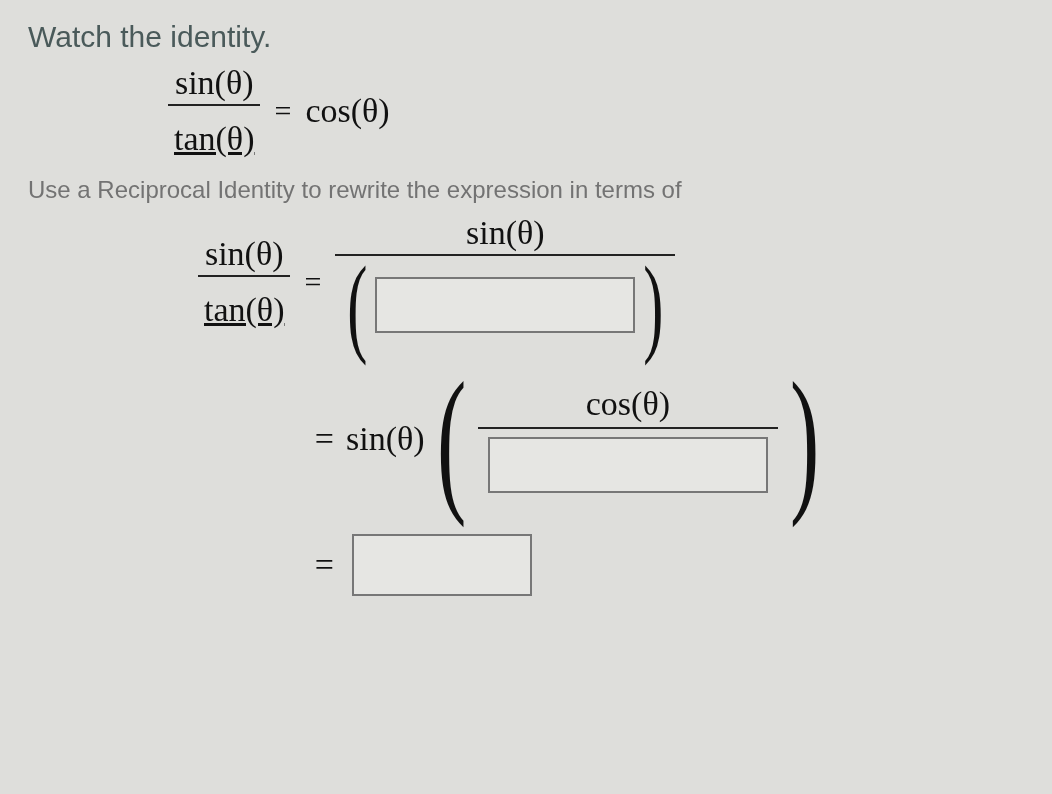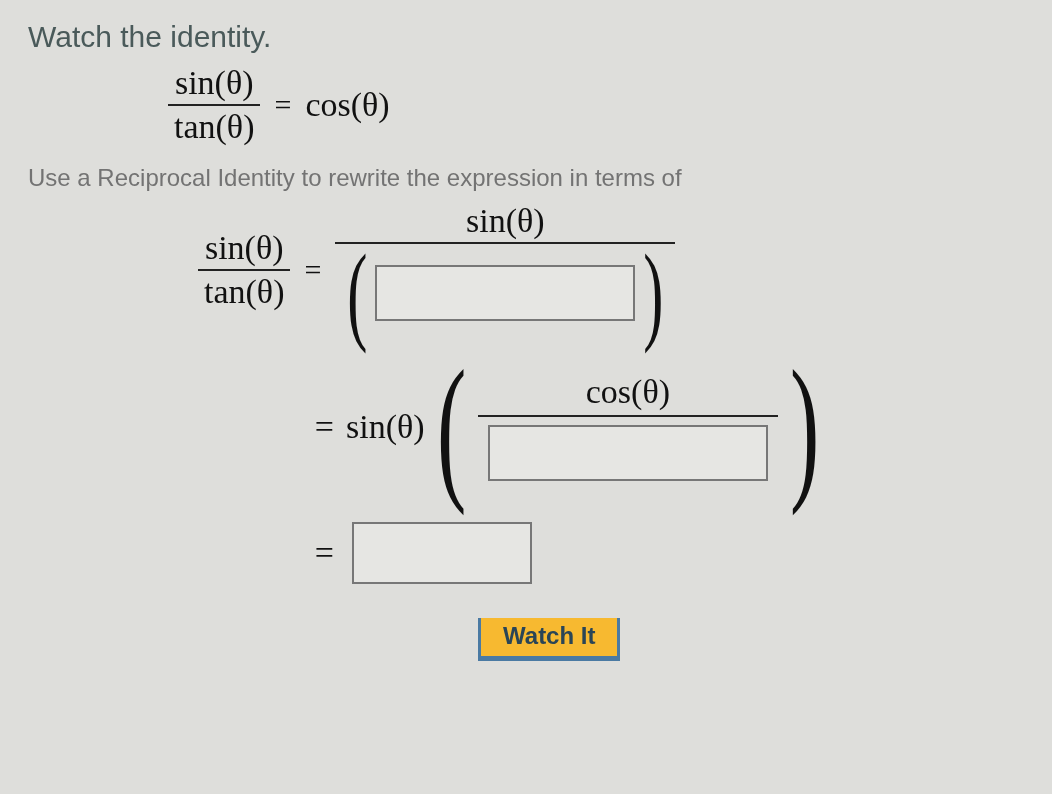--- a/index.html
+++ b/index.html
@@ -33,21 +33,21 @@
     display: flex;
     align-items: center;
   }
   .frac {
     display: inline-flex;
     flex-direction: column;
     align-items: center;
     vertical-align: middle;
   }
   .frac .num { padding: 0 6px 2px 6px; }
-  .frac .den { padding: 2px 6px 0 6px; }
+  .frac .den { padding: 14px 6px 0 6px; text-decoration: underline; }
   .frac .bar {
     width: 100%;
     border-top: 2px solid #222;
     height: 0;
   }
   .eq {
     margin: 0 14px;
     font-size: 30px;
   }
   .math { font-family: 'Times New Roman', serif; font-size: 34px; color:#111; }
@@ -166,18 +166,14 @@
       <span class="rparen rp-lg">)</span>
     </span>
   </div>
 
   <div class="step math" style="margin-left:176px; margin-top:30px;">
     <span style="width:130px; text-align:right;">=</span>
     <span style="width:18px;"></span>
     <span class="inputbox sm"></span>
   </div>
 
-  <div class="btn-row">
-    <div class="btn hidden-left">&nbsp;&nbsp;&nbsp;&nbsp;&nbsp;&nbsp;</div>
-    <div class="btn">Watch It</div>
-  </div>
 
 </div>
 
 </body></html>

